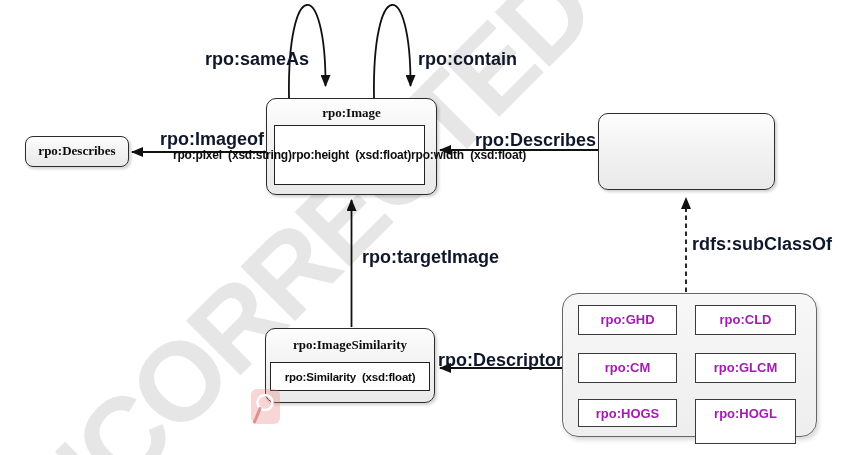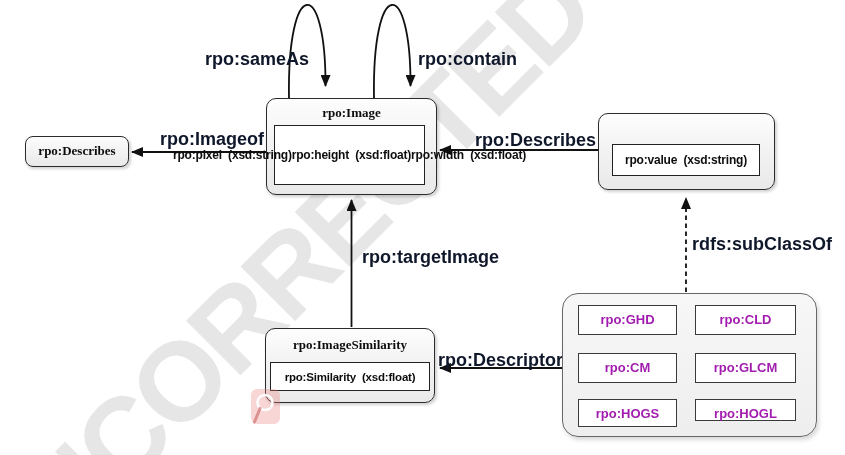--- a/index.html
+++ b/index.html
@@ -97,39 +97,36 @@
   <div class="node" style="left:266px;top:98px;width:171px;height:97px;">
     <div class="node-title" style="margin-top:6px;">rpo:Image</div>
     <div class="attr-box" style="left:7px;top:26px;width:151px;height:60px;">
       <div class="attr-line">rpo:pixel  (xsd:string)</div>
       <div class="attr-line">rpo:height  (xsd:float)</div>
       <div class="attr-line">rpo:width  (xsd:float)</div>
     </div>
   </div>
 
   <div class="node" style="left:598px;top:113px;width:177px;height:77px;">
-    <div class="attr-box" style="left:13px;top:30px;width:148px;height:32px;">
-      <div class="attr-line">rpo:value  (xsd:string)</div>
-    </div>
   </div>
 
   <div class="node" style="left:265px;top:328px;width:170px;height:75px;">
     <div class="node-title" style="margin-top:8px;">rpo:ImageSimilarity</div>
     <div class="attr-box" style="left:4px;top:33px;width:160px;height:29px;justify-content:center;">
       <div class="attr-line small">rpo:Similarity  (xsd:float)</div>
     </div>
   </div>
 
   <div class="group" style="left:562px;top:293px;width:255px;height:144px;">
     <div class="type-box" style="left:15px;top:11px;width:99px;height:30px;">rpo:GHD</div>
     <div class="type-box" style="left:132px;top:11px;width:101px;height:30px;">rpo:CLD</div>
     <div class="type-box" style="left:15px;top:59px;width:99px;height:30px;">rpo:CM</div>
     <div class="type-box" style="left:132px;top:59px;width:101px;height:30px;">rpo:GLCM</div>
     <div class="type-box" style="left:15px;top:105px;width:99px;height:28px;">rpo:HOGS</div>
-    <div class="type-box" style="left:132px;top:105px;width:101px;height:22px;text-align:center;">rpo:HOGL</div>
+    <div class="type-box" style="left:132px;top:105px;width:101px;height:45px;text-align:center;">rpo:HOGL</div>
   </div>
 
   <div class="annot">
     <svg width="29" height="44" viewBox="0 0 29 44">
       <circle cx="14" cy="13.5" r="7.5" fill="none" stroke="rgba(255,255,255,0.95)" stroke-width="2.6"></circle>
       <line x1="9" y1="19.5" x2="3.5" y2="33" stroke="rgba(210,120,120,0.75)" stroke-width="3" stroke-linecap="round"></line>
     </svg>
   </div>
 
 </div>

